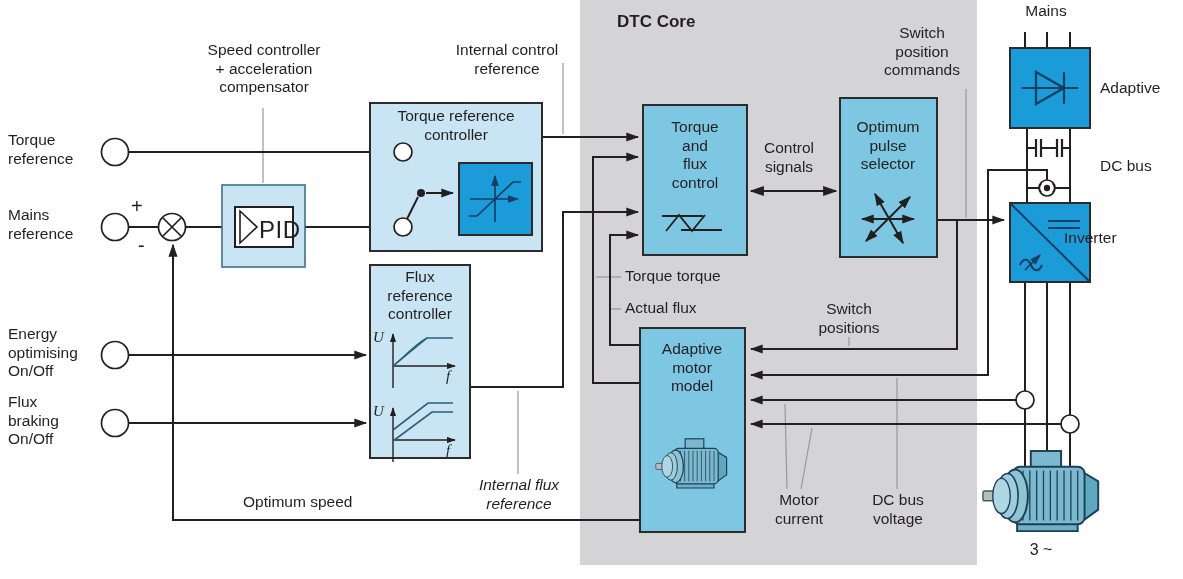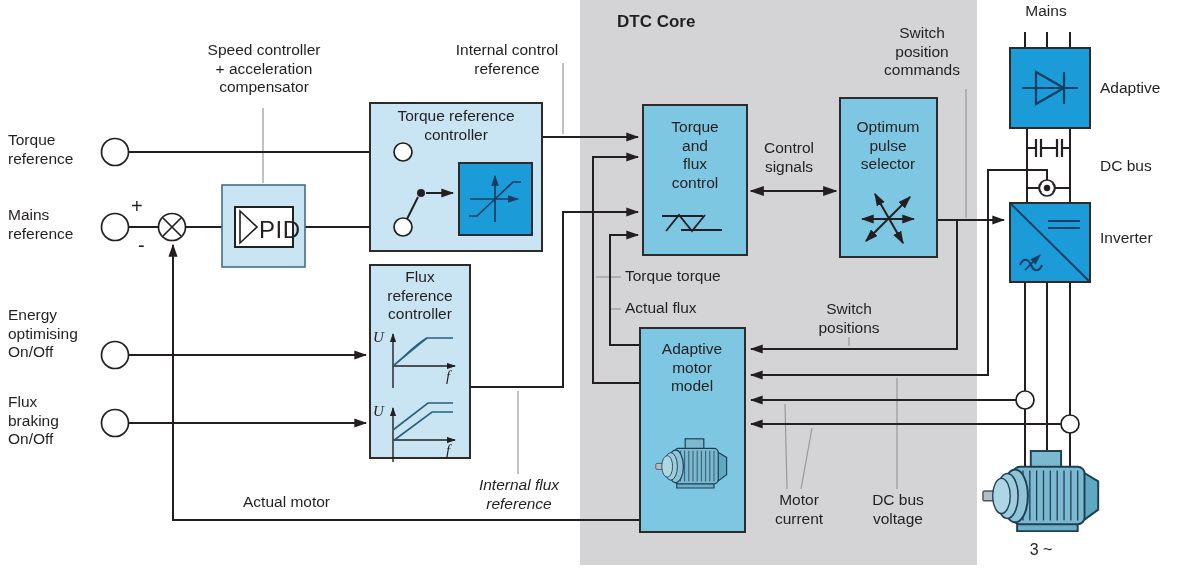--- a/index.html
+++ b/index.html
@@ -170,21 +170,21 @@
   </g>
 
   <use href="#motor" x="0" y="0" width="78" height="57" transform="translate(654,437)"></use>
   <use href="#motor" x="0" y="0" width="127" height="93" transform="translate(980,448)"></use>
 </svg>
 
   <div class="lbl" style="left:8px;top:131px;">Torque
 reference</div>
   <div class="lbl" style="left:8px;top:206px;">Mains
 reference</div>
-  <div class="lbl" style="left:8px;top:306px;">Energy
+  <div class="lbl" style="left:8px;top:325px;">Energy
 optimising
 On/Off</div>
   <div class="lbl" style="left:8px;top:393px;">Flux
 braking
 On/Off</div>
   <div class="lbl c" style="left:264px;top:41px;">Speed controller
 + acceleration
 compensator</div>
   <div class="lbl c" style="left:507px;top:41px;">Internal control
 reference</div>
@@ -195,27 +195,27 @@
   <div class="lbl c" style="left:789px;top:139px;">Control
 signals</div>
   <div class="lbl" style="left:625px;top:267px;">Torque torque</div>
   <div class="lbl" style="left:625px;top:299px;">Actual flux</div>
   <div class="lbl c" style="left:849px;top:300px;">Switch
 positions</div>
   <div class="lbl c" style="left:799px;top:491px;">Motor
 current</div>
   <div class="lbl c" style="left:898px;top:491px;">DC bus
 voltage</div>
-  <div class="lbl" style="left:243px;top:493px;">Actual motor</div>
+  <div class="lbl" style="left:243px;top:493px;">Optimum speed</div>
   <div class="lbl c" style="left:519px;top:476px;font-style:italic;">Internal flux
 reference</div>
   <div class="lbl c" style="left:1046px;top:2px;">Mains</div>
   <div class="lbl" style="left:1100px;top:79px;">Adaptive</div>
   <div class="lbl" style="left:1100px;top:157px;">DC bus</div>
-  <div class="lbl" style="left:1100px;top:229px;">Inverter</div>
+  <div class="lbl" style="left:1064px;top:229px;">Inverter</div>
   <div class="lbl c ph" style="left:1041px;top:540px;">3 ~</div>
   <div class="lbl sign" style="left:131px;top:196px;">+</div>
   <div class="lbl sign" style="left:138px;top:235px;">-</div>
 
   <div class="lbl c title" style="left:456px;top:107px;">Torque reference
 controller</div>
   <div class="lbl c title" style="left:420px;top:268px;">Flux
 reference
 controller</div>
   <div class="lbl pid" style="left:259px;top:216px;">PID</div>

